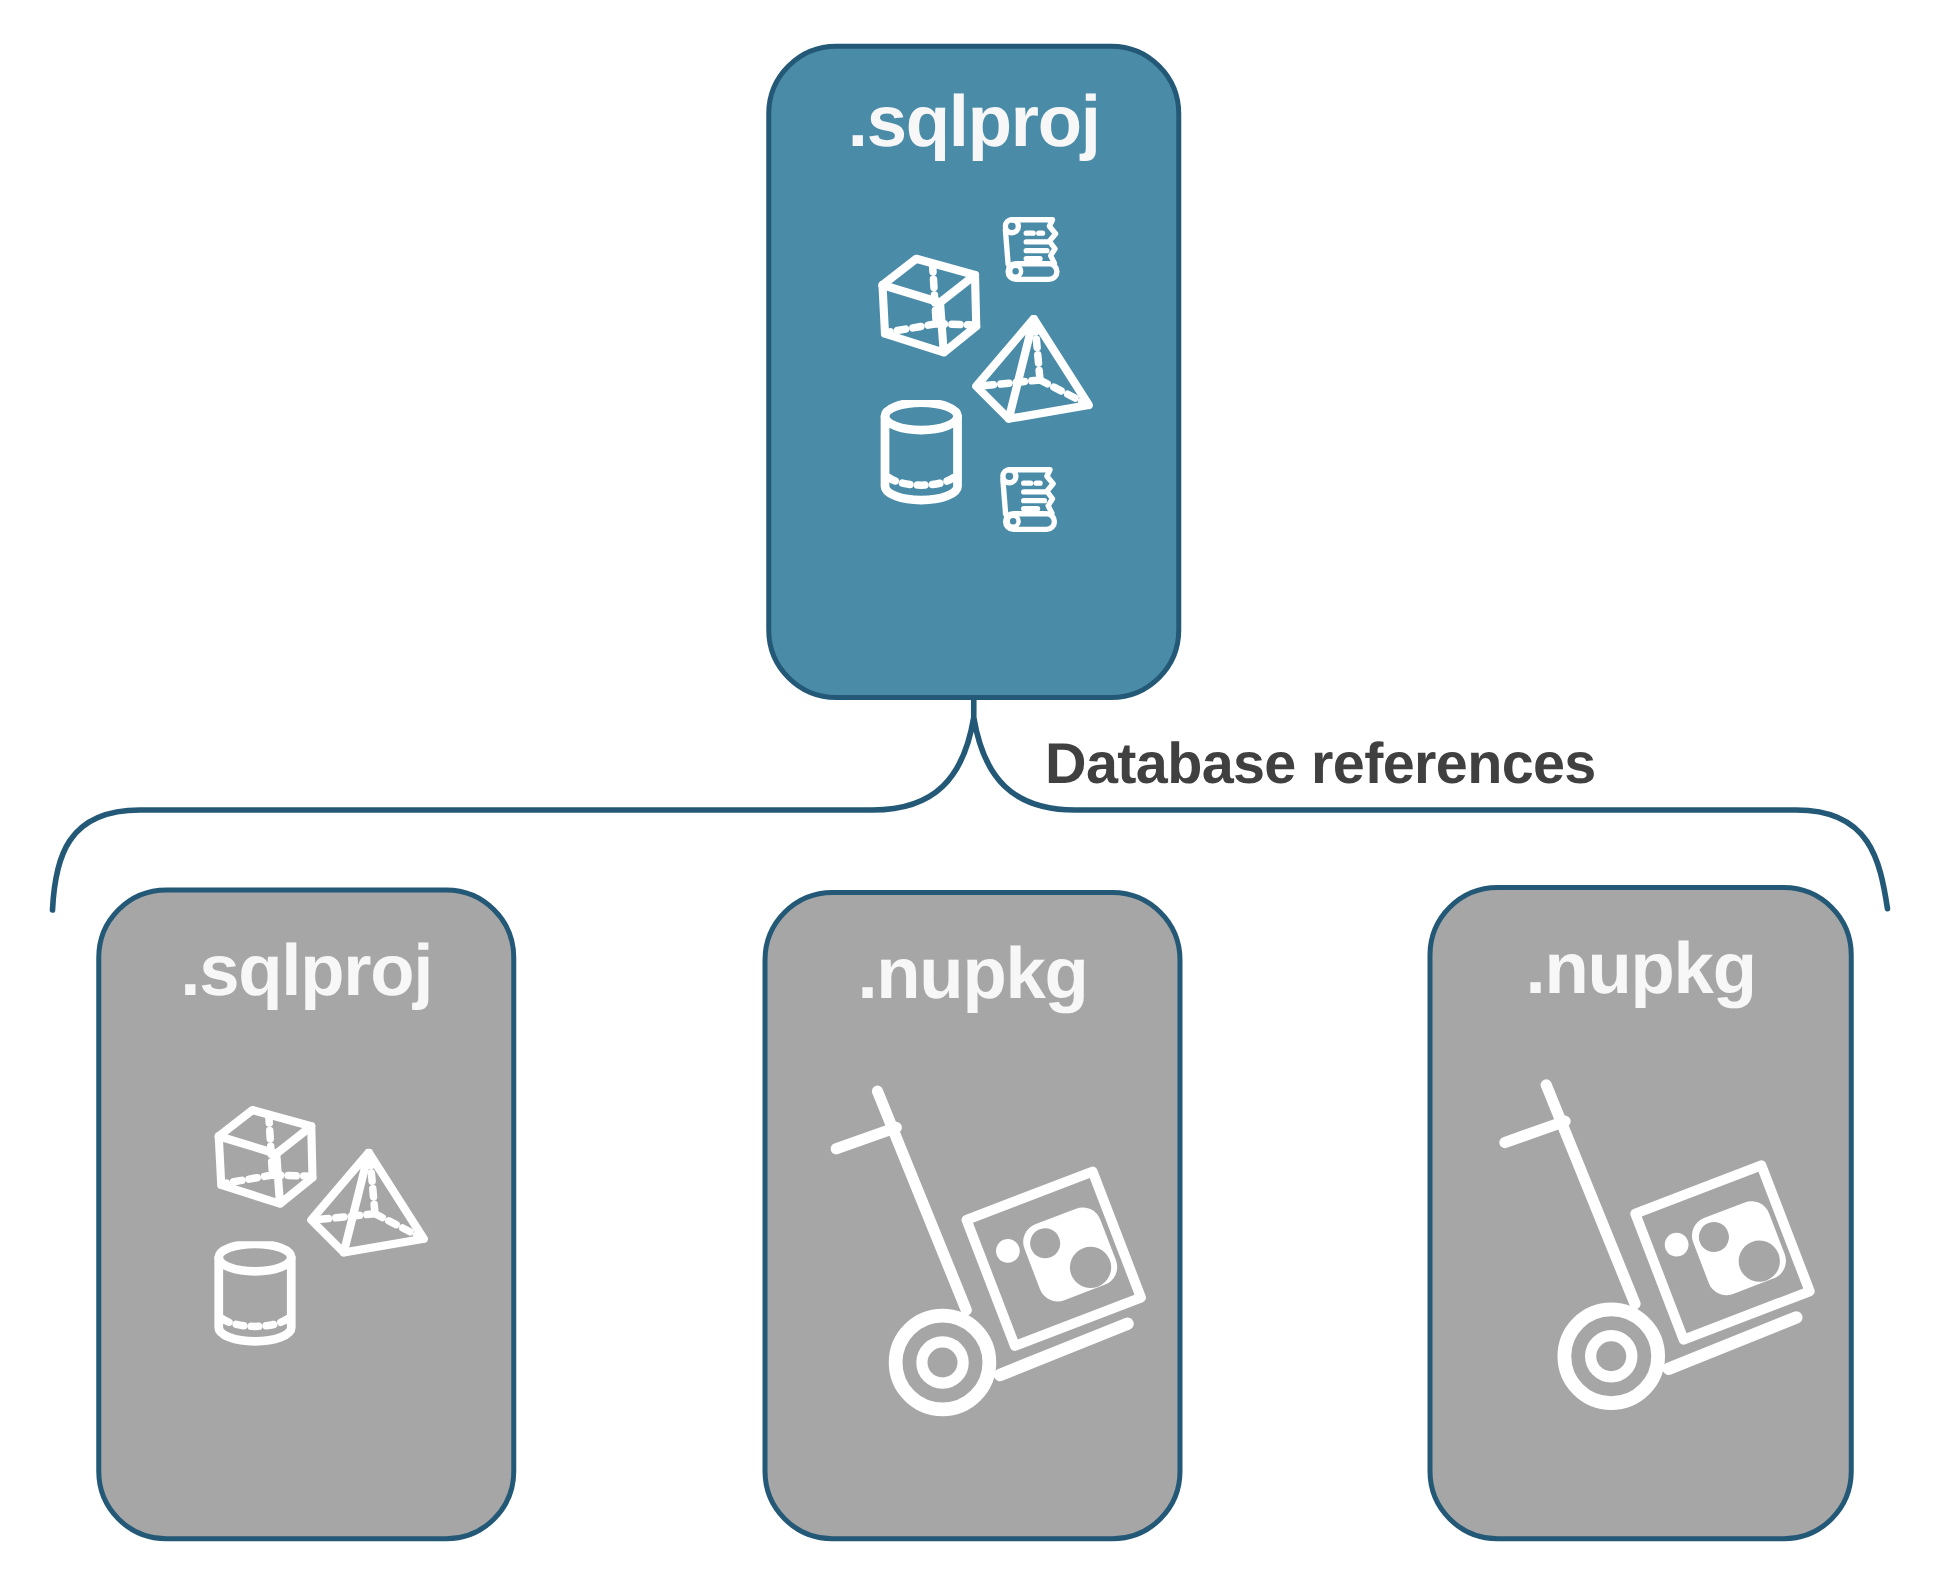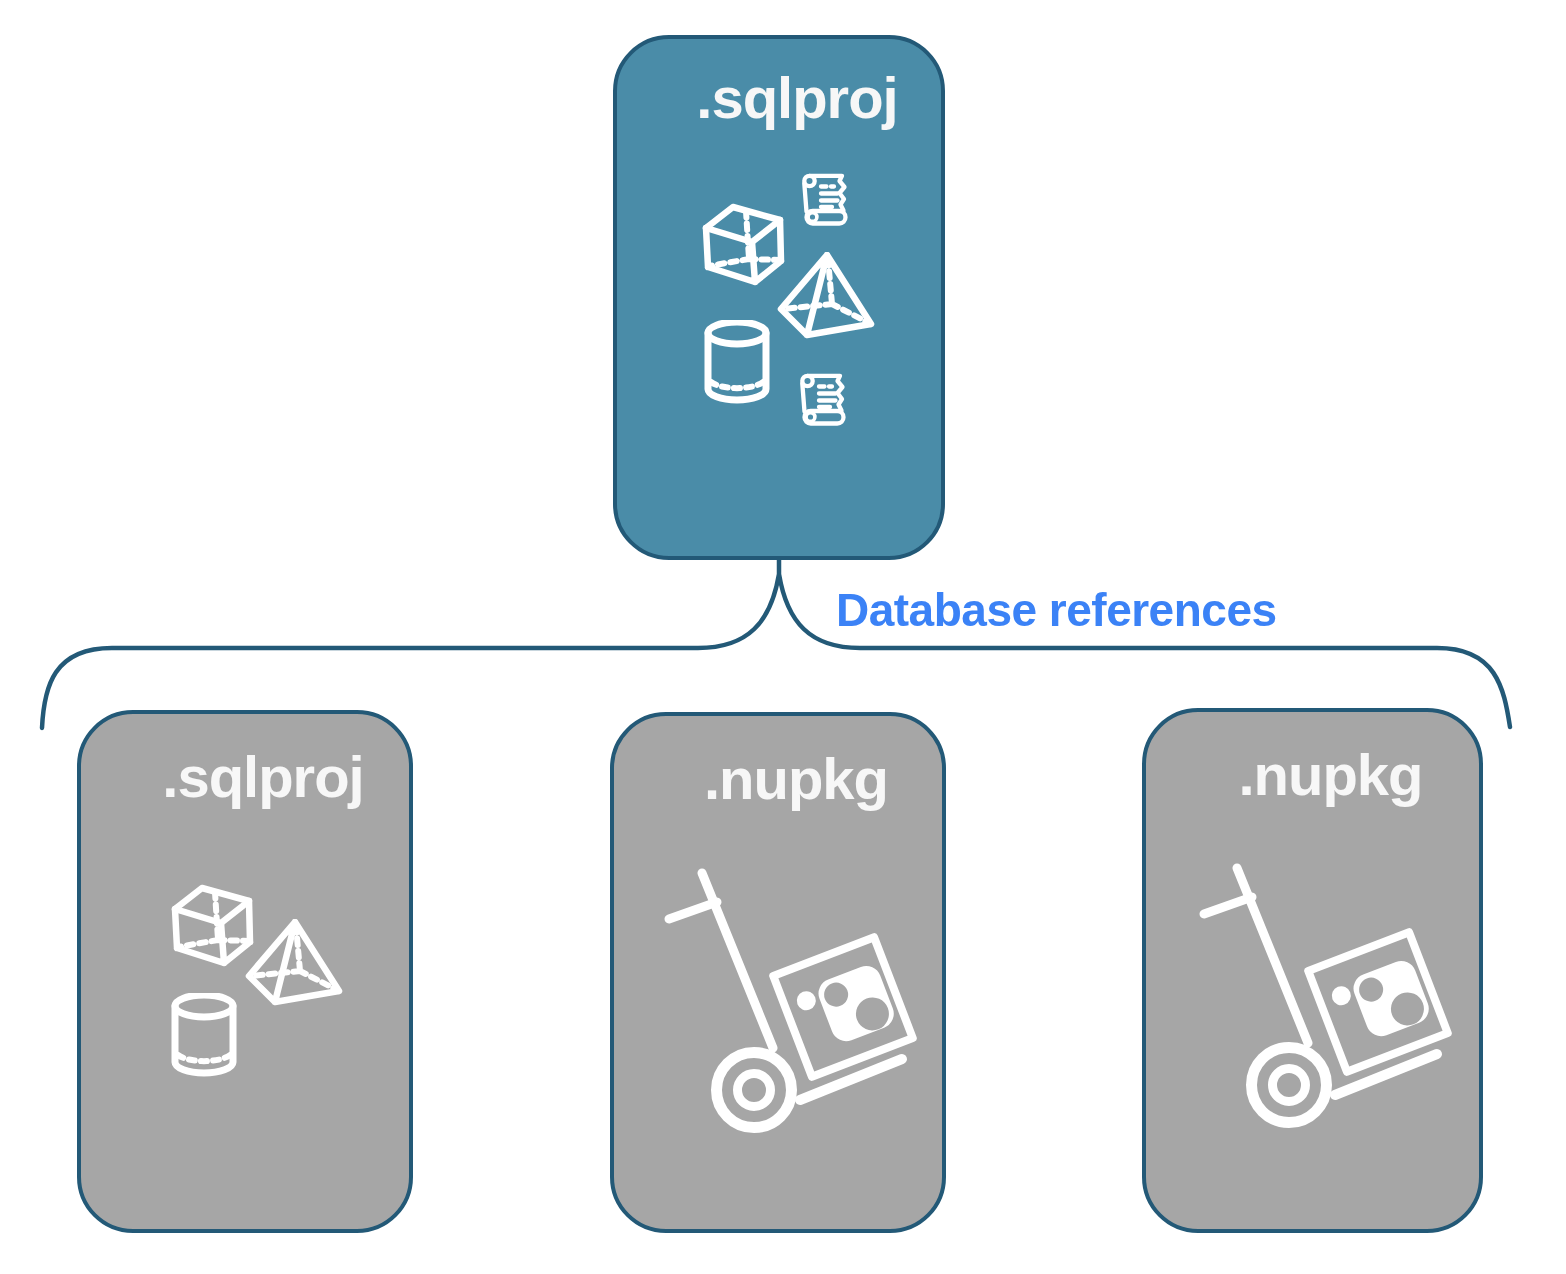--- a/index.html
+++ b/index.html
@@ -10,26 +10,26 @@
   .brace-svg{position:absolute;left:0;top:0;width:1566px;height:1274px;pointer-events:none;}
   .node{
     position:absolute;box-sizing:border-box;border:4px solid #235977;border-radius:56px;
   }
   .node--parent{left:613px;top:35px;width:332px;height:525px;background:#4A8CA8;}
   .node--child1{left:77px;top:710px;width:336px;height:523px;background:#A6A6A6;}
   .node--child2{left:610px;top:712px;width:336px;height:521px;background:#A6A6A6;}
   .node--child3{left:1142px;top:708px;width:341px;height:525px;background:#A6A6A6;}
   .box-title{
     width:100%;text-align:center;margin-top:26px;
-    font-size:58px;font-weight:bold;letter-spacing:-1px;color:#F7F7F7;line-height:1.15;padding-left:18px;
+    font-size:58px;font-weight:bold;letter-spacing:-1px;color:#F7F7F7;line-height:1.15;
   }
   .icon{position:absolute;}
   .connector-label{
     position:absolute;left:836px;top:583px;
-    font-size:46px;font-weight:bold;color:#3b82f6;letter-spacing:-0.5px;white-space:nowrap;
+    font-size:46px;font-weight:bold;color:#404040;letter-spacing:-0.5px;white-space:nowrap;
   }
   .wire{stroke:#235977;stroke-width:4.5;fill:none;stroke-linecap:round;}
   .iw{stroke:#FFFFFF;fill:none;stroke-linecap:round;stroke-linejoin:round;}
 </style>
 </head>
 <body>
 
 <svg width="0" height="0" style="position:absolute" aria-hidden="true">
   <defs>
     <symbol id="sym-cube" viewBox="0 0 100 95">

